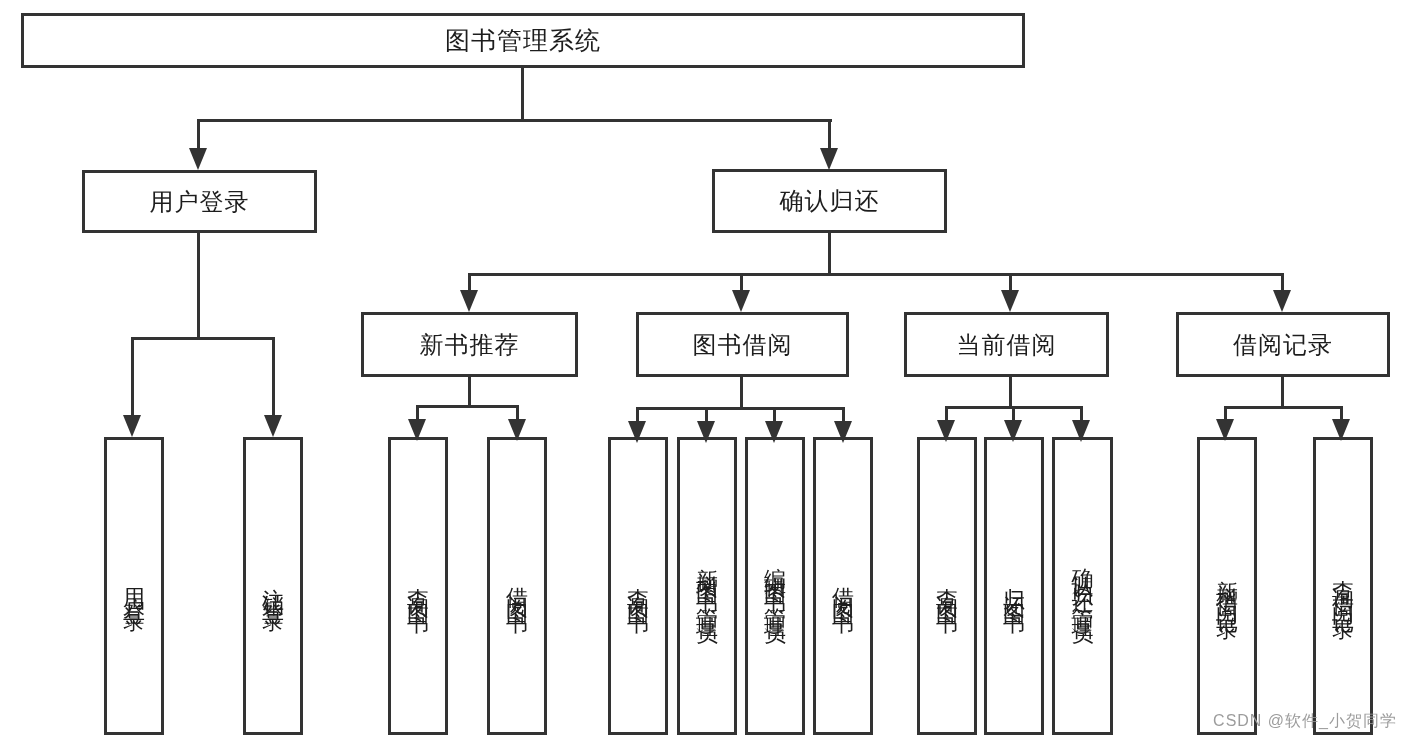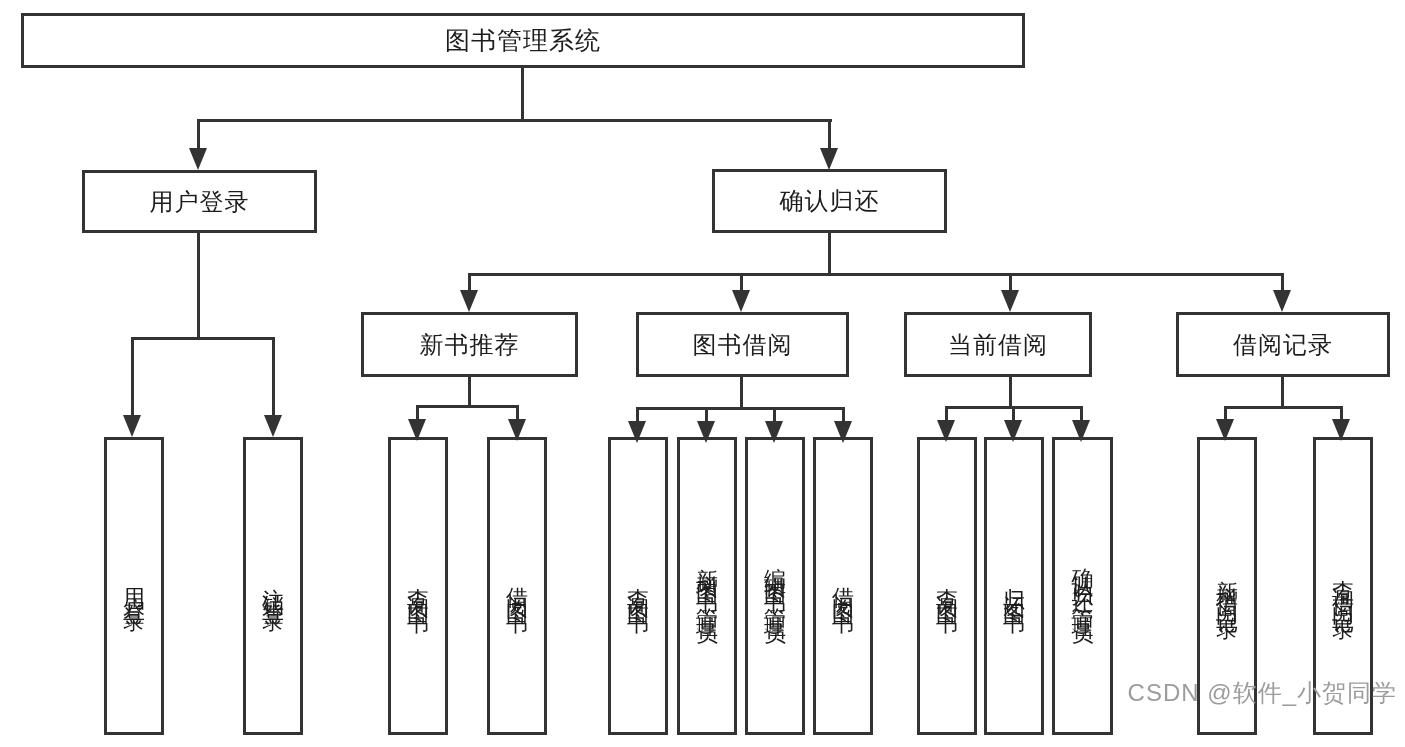--- a/index.html
+++ b/index.html
@@ -39,22 +39,22 @@
   .hline{position:absolute;height:3px;background:var(--line,#333);z-index:1;}
   .arrowhead{
     position:absolute;width:0;height:0;
     border-left:9px solid transparent;
     border-right:9px solid transparent;
     border-top:22px solid var(--line,#333);
     z-index:3;
   }
   .watermark{
     position:absolute;
-    right:8px;top:677px;
-    font-size:24px;
+    right:8px;top:711px;
+    font-size:16px;
     color:var(--wm,#9c9c9c);
     letter-spacing:1px;
     z-index:5;
     white-space:nowrap;
   }
 </style>
 </head>
 <body>
 
 <div class="canvas">
@@ -69,21 +69,21 @@
   <div class="box" style="left:712px;top:169px;width:235px;height:64px">
     <span class="hlabel">确认归还</span>
   </div>
 
   <div class="box" style="left:361px;top:312px;width:217px;height:65px">
     <span class="hlabel">新书推荐</span>
   </div>
   <div class="box" style="left:636px;top:312px;width:213px;height:65px">
     <span class="hlabel">图书借阅</span>
   </div>
-  <div class="box" style="left:904px;top:312px;width:188px;height:65px">
+  <div class="box" style="left:904px;top:312px;width:205px;height:65px">
     <span class="hlabel">当前借阅</span>
   </div>
   <div class="box" style="left:1176px;top:312px;width:214px;height:65px">
     <span class="hlabel">借阅记录</span>
   </div>
 
   <div class="box" style="left:104px;top:437px;width:60px;height:298px">
     <span class="vlabel">用户登录</span>
   </div>
   <div class="box" style="left:243px;top:437px;width:60px;height:298px">

